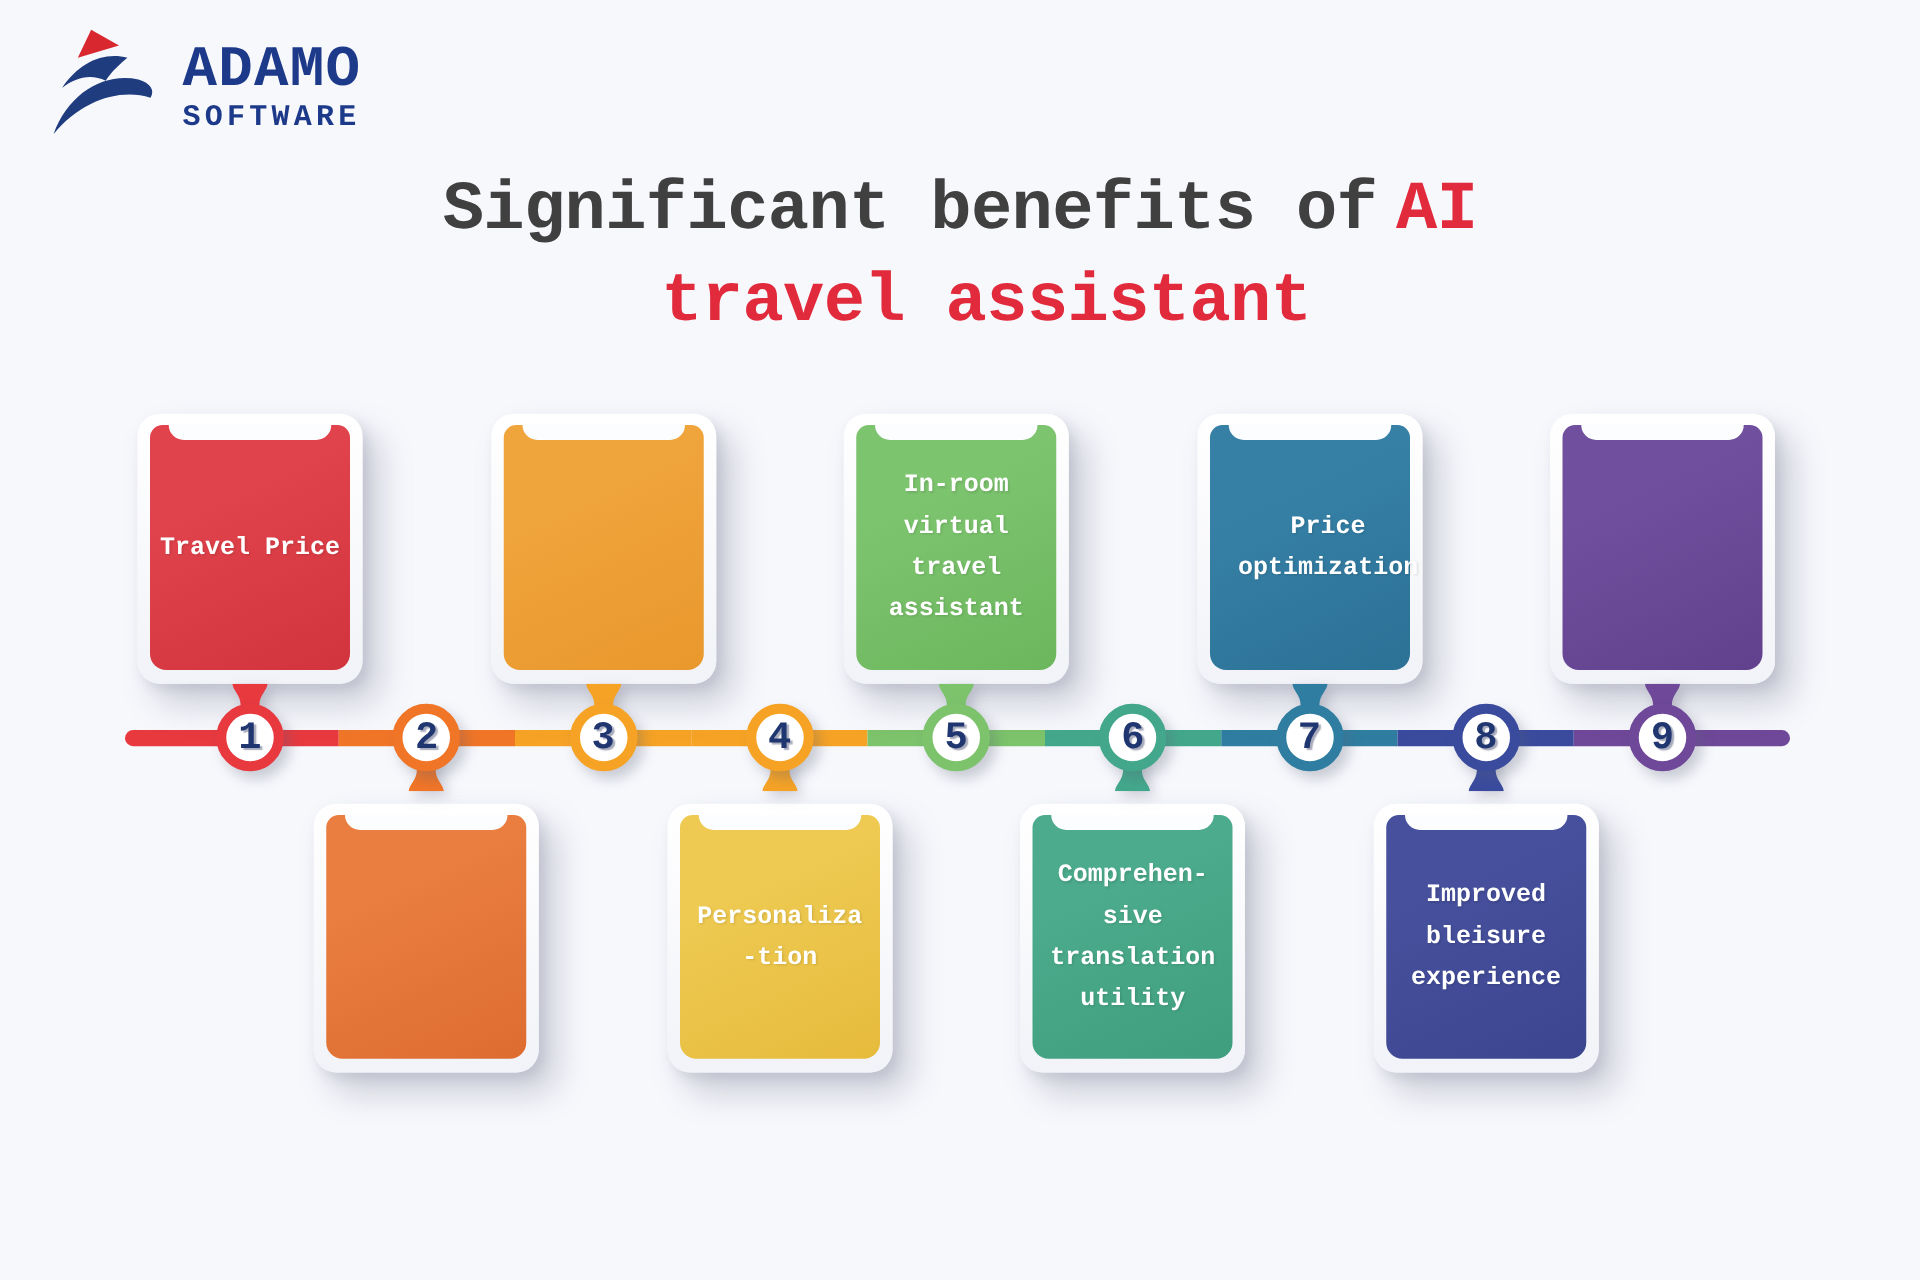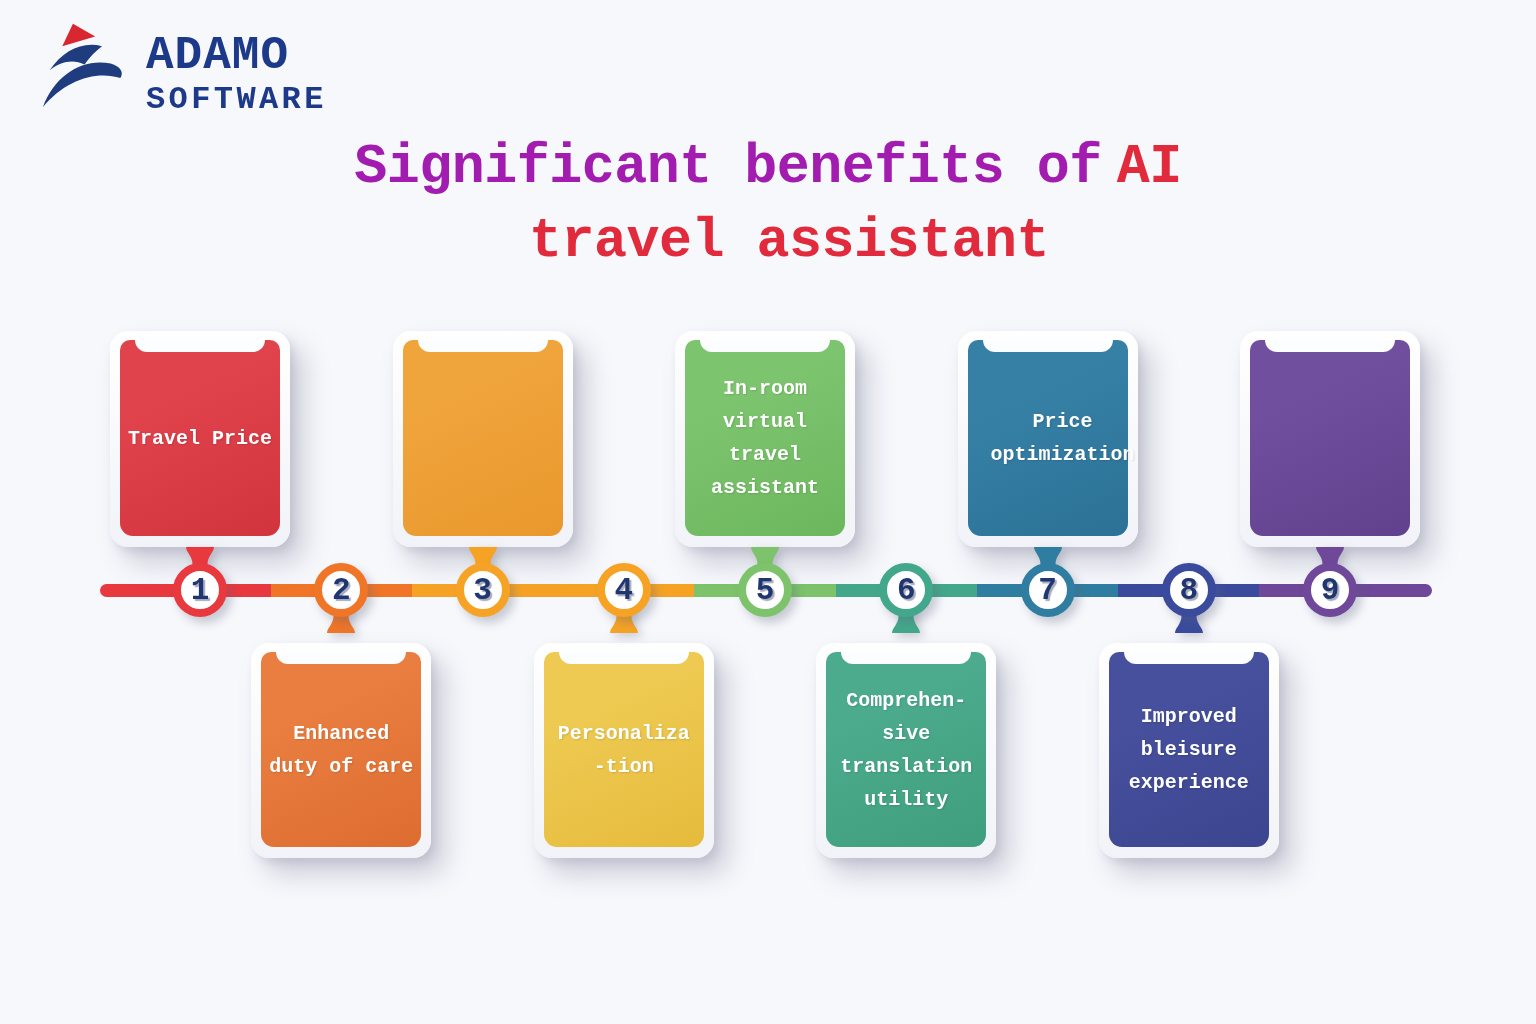--- a/index.html
+++ b/index.html
@@ -5,27 +5,27 @@
   html,body{margin:0;padding:0;background:#f7f8fc;}
   .canvas{
     position:relative;width:1536px;height:1024px;overflow:hidden;
     background:#f7f8fc;font-family:Liberation Mono, monospace;
   }
   
   .logo{position:absolute;left:40px;top:18px;display:flex;align-items:flex-start;}
   .logo-icon{display:block;}
   .logo-text{margin-left:14px;padding-top:16px;}
   .brand-name{font-size:46px;font-weight:bold;letter-spacing:1px;line-height:44px;color:#1d3a8a;}
-  .brand-sub{font-size:32px;font-weight:bold;letter-spacing:3.4px;margin-top:3px;color:#1d3a8a;}
+  .brand-sub{font-size:24px;font-weight:bold;letter-spacing:3.4px;margin-top:3px;color:#1d3a8a;}
   
   .title{
     position:absolute;left:0;right:0;top:131px;margin:0;
     text-align:center;font-size:55px;font-weight:bold;line-height:74px;letter-spacing:-.5px;
   }
-  .title .navy{color:#a21caf;}
+  .title .navy{color:#404040;}
   .title .red{color:#e12b3c;margin-left:42px;}
   .title .accent-gap{margin-left:15px;}
   
   .segment{position:absolute;top:584px;height:13px;z-index:1;}
   .seg-first{border-radius:7px 0 0 7px;}
   .seg-last{border-radius:0 7px 7px 0;}
   .stem{position:absolute;z-index:2;filter:drop-shadow(4px 4px 5px rgba(90,95,120,.28));}
   .card{
     position:absolute;width:180px;border-radius:18px;z-index:2;
     background:linear-gradient(180deg,#ffffff 0%,#f2f3f8 100%);
@@ -96,22 +96,20 @@
       </div>
       <div class="stem" style="left: 178px; top: 547px;"><svg width="44" height="43" viewBox="0 0 44 43">
           <path d="M8 0 H36 C36 5 29.5 9 29.5 17 V43 H14.5 V17 C14.5 9 8 5 8 0 Z" fill="#e8393f"></path>
         </svg></div>
       <div class="node" style="left: 173px; top: 563px; border-color: rgb(232, 57, 63);">
         <span class="node-num" style="color: rgb(31, 54, 112);">1</span>
       </div>
       <div class="card" style="left: 251.25px; top: 643px; height: 215px;">
         <div class="card-inner" style="background: linear-gradient(155deg, rgb(233, 126, 64) 30%, rgb(222, 108, 48) 100%);">
           <div class="notch"></div>
-          <div class="card-label">Enhanced
-duty of care</div>
         </div>
       </div>
       <div class="stem" style="left: 319.25px; top: 590px;"><svg width="44" height="43" viewBox="0 0 44 43">
           <path d="M14.5 0 H29.5 V26 C29.5 34 36 38 36 43 H8 C8 38 14.5 34 14.5 26 Z" fill="#f07527"></path>
         </svg></div>
       <div class="node" style="left: 314.25px; top: 563px; border-color: rgb(240, 117, 39);">
         <span class="node-num" style="color: rgb(31, 54, 112);">2</span>
       </div>
       <div class="card" style="left: 392.5px; top: 331px; height: 216px;">
         <div class="card-inner" style="background: linear-gradient(155deg, rgb(240, 164, 60) 30%, rgb(233, 152, 44) 100%);">

